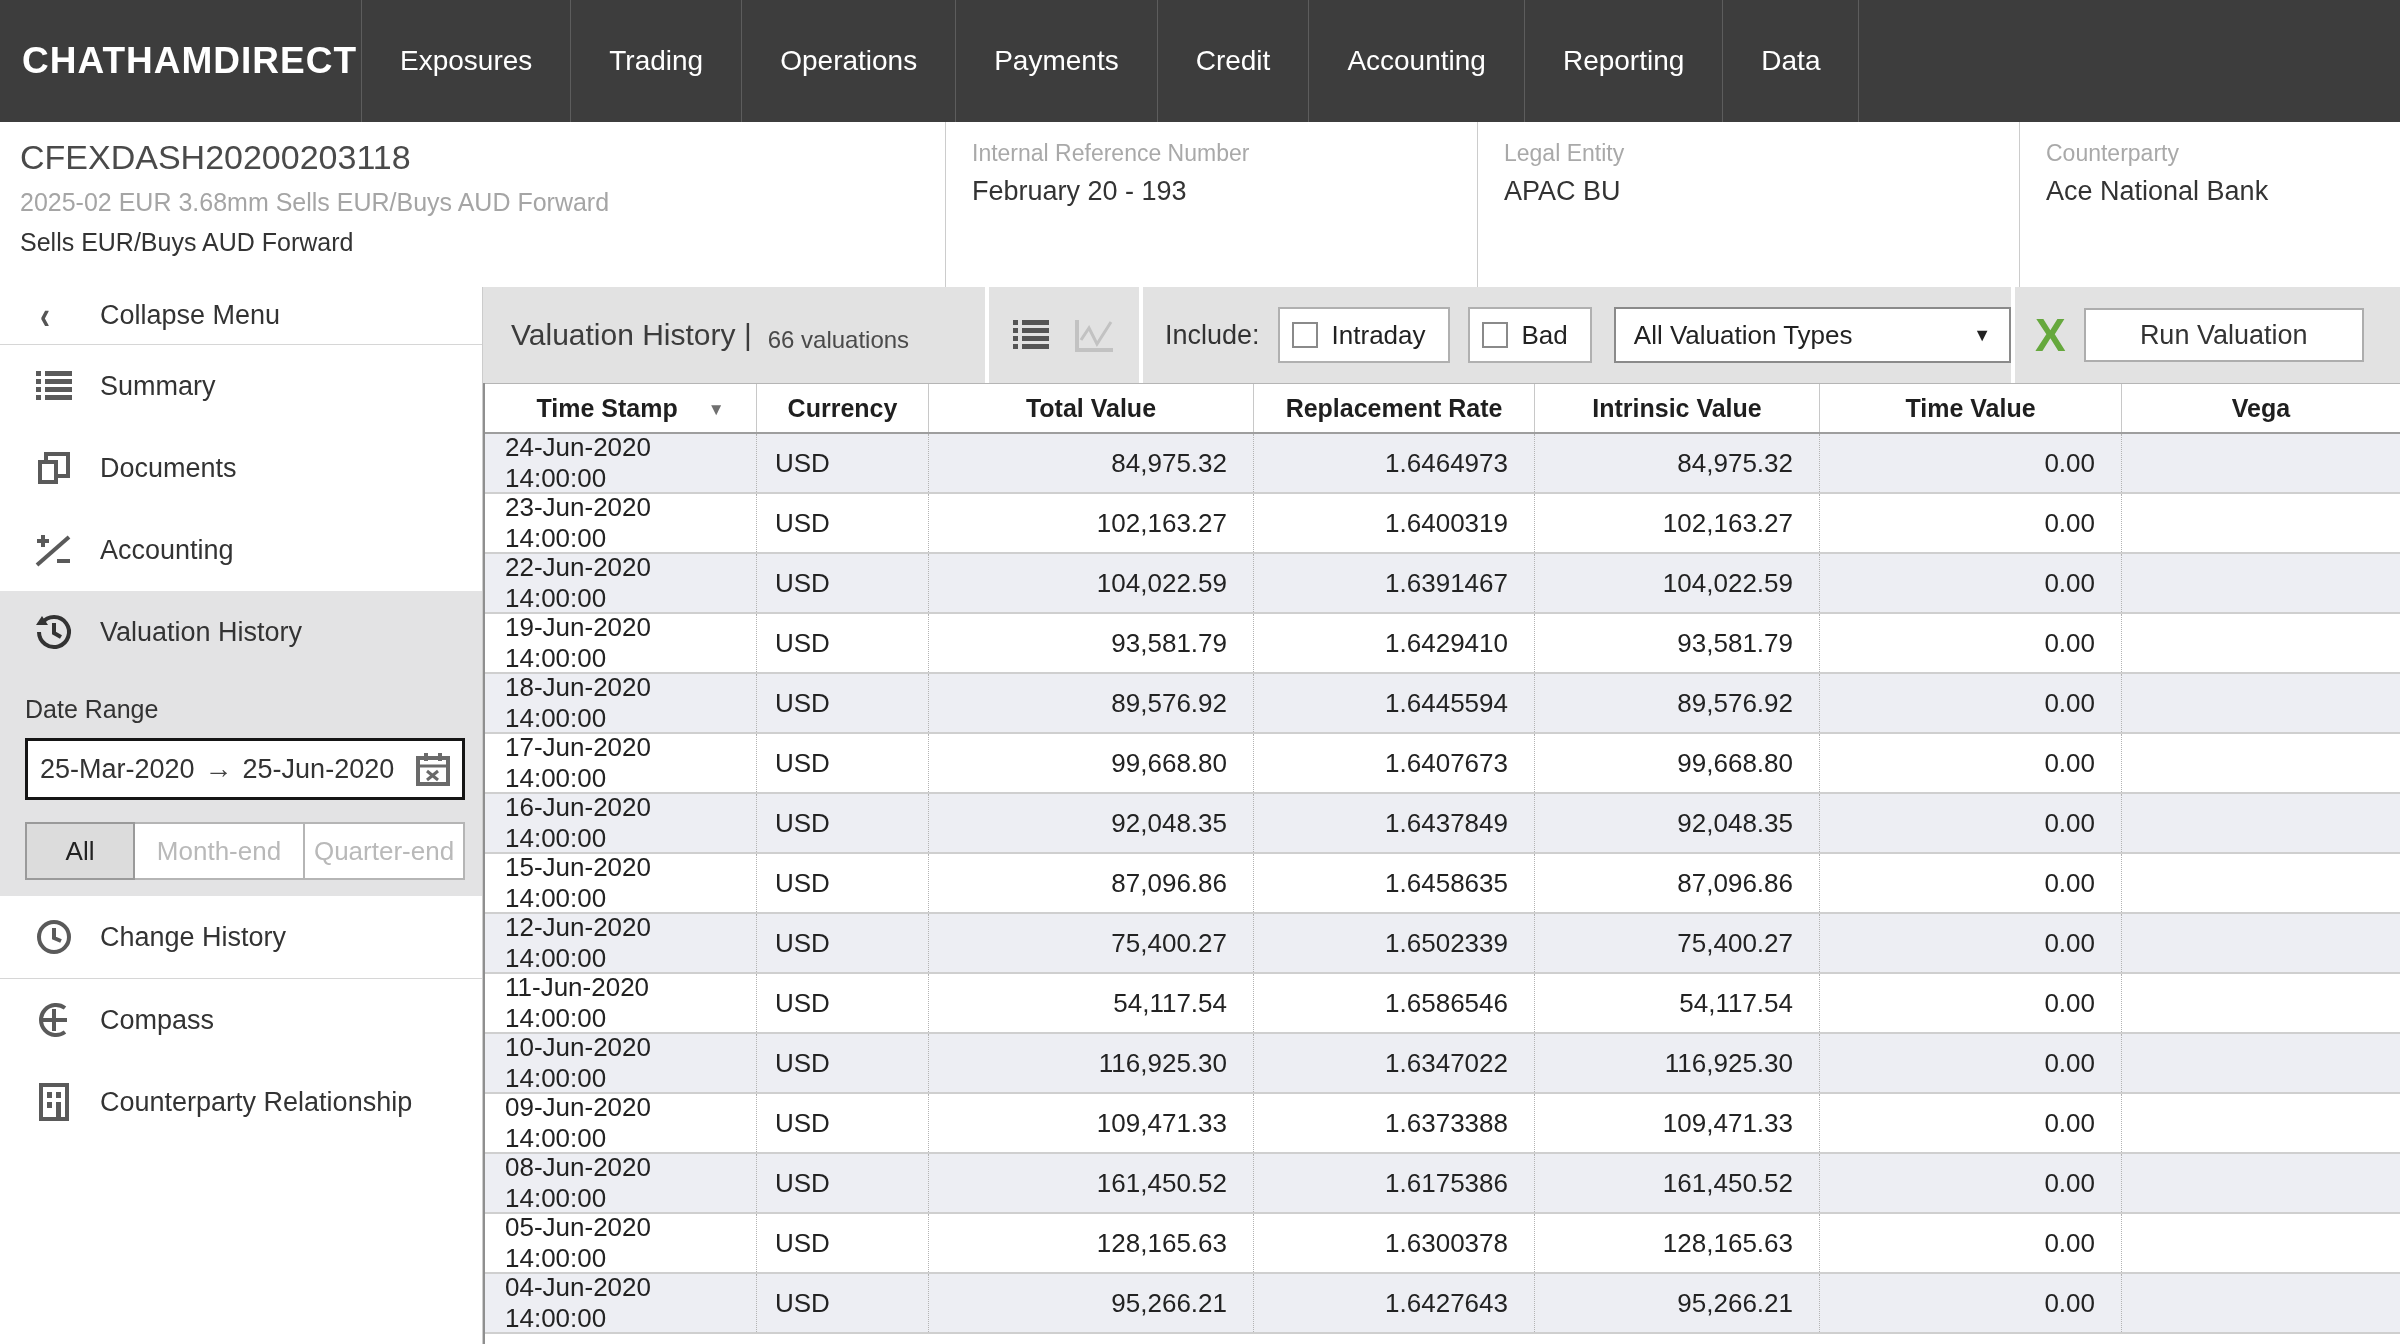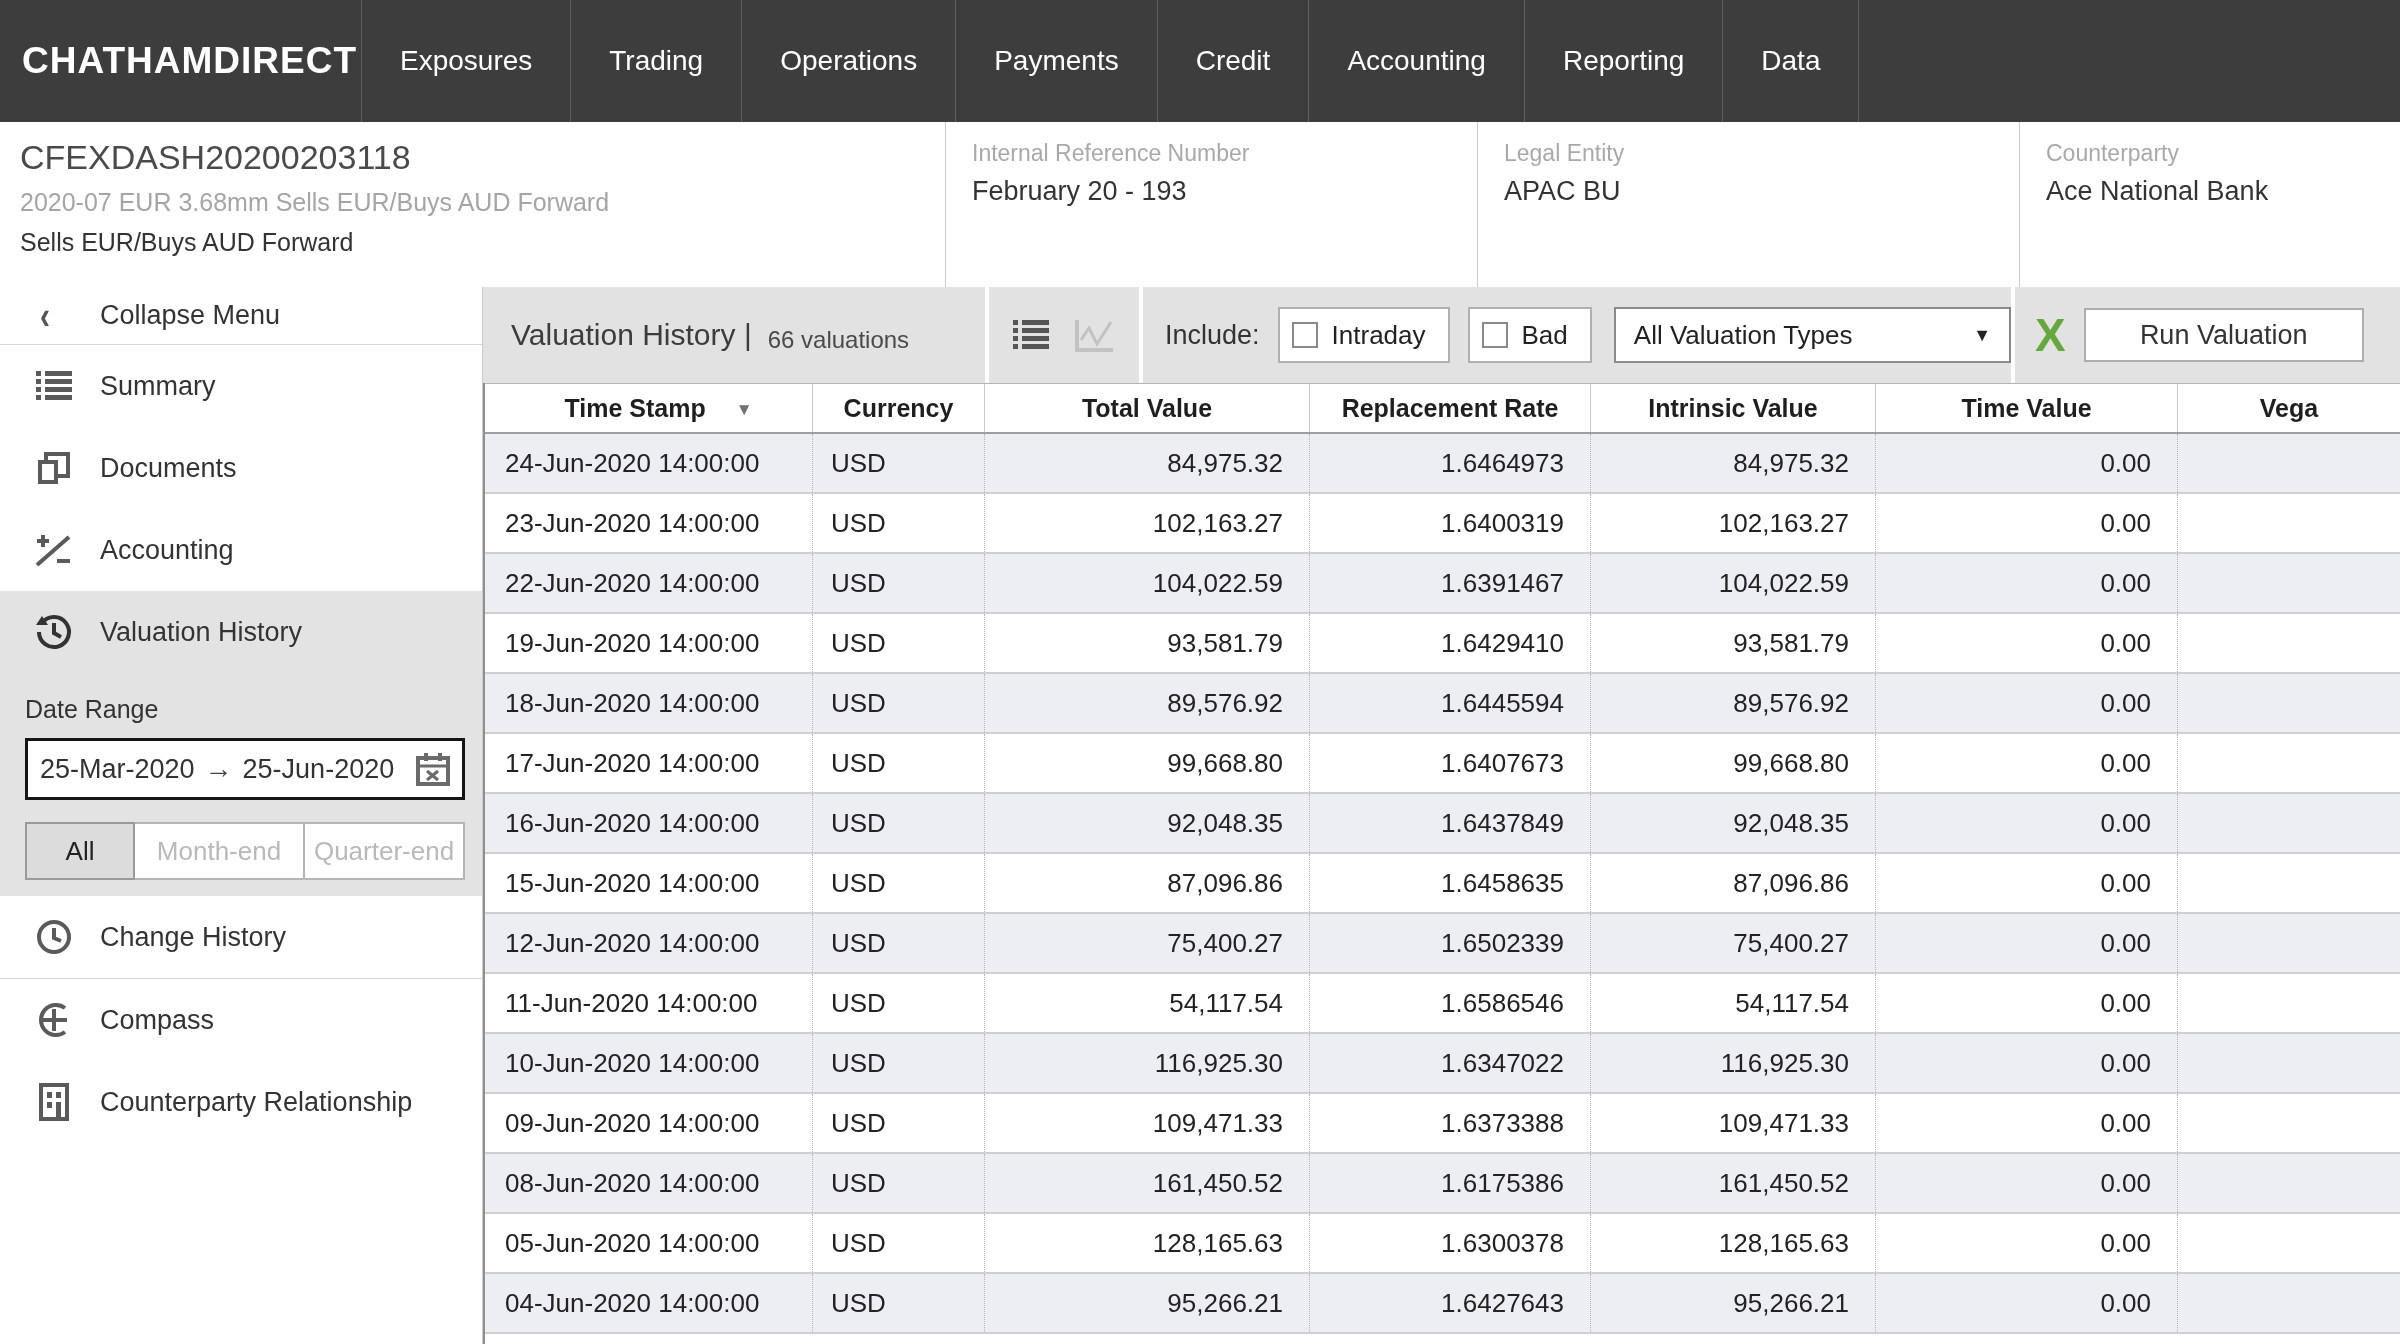--- a/index.html
+++ b/index.html
@@ -89,21 +89,21 @@
     font-weight:bold; font-size:25px; color:#1f1f1f; }
   .th { display:flex; align-items:center; justify-content:center;
     border-right:1px solid #c8c8c8; cursor:pointer; }
   .th:last-child { border-right:none; }
   .sort-ico { font-size:17px; color:#707070; margin-left:30px; margin-top:3px; }
   .trow { height:60px; display:flex; align-items:stretch; background:#fff;
     border-bottom:2px solid #cfcfcf; font-size:26px; color:#222; }
   .trow.stripe { background:#edeef3; }
   .td { display:flex; align-items:center; border-right:1px dotted #b3b3b3; }
   .td:last-child { border-right:none; }
-  .c0 { width:328px; padding-left:20px; }
+  .c0 { width:272px; padding-left:20px; }
   .c1 { width:172px; padding-left:18px; }
   .c2 { width:325px; justify-content:flex-end; padding-right:26px; }
   .c3 { width:281px; justify-content:flex-end; padding-right:26px; }
   .c4 { width:285px; justify-content:flex-end; padding-right:26px; }
   .c5 { width:302px; justify-content:flex-end; padding-right:26px; }
   .c6 { flex:1; }
   .partial { height:58px; background:#fff; border-bottom:none; }
 
   svg { display:block; }
 </style>
@@ -120,21 +120,21 @@
       <div class="nav-item">Credit</div>
       <div class="nav-item">Accounting</div>
       <div class="nav-item">Reporting</div>
       <div class="nav-item">Data</div>
     </div>
 </nav>
 
 <header class="trade-header">
   <div class="trade-info">
     <div class="trade-id">CFEXDASH20200203118</div>
-    <div class="trade-sub">2020-07 EUR 3.68mm Sells EUR/Buys AUD Forward</div>
+    <div class="trade-sub">2025-02 EUR 3.68mm Sells EUR/Buys AUD Forward</div>
     <div class="trade-type">Sells EUR/Buys AUD Forward</div>
   </div>
   <div class="hfield f0">
     <div class="hlabel">Internal Reference Number</div>
     <div class="hvalue">February 20 - 193</div>
   </div>
   <div class="hfield f1">
     <div class="hlabel">Legal Entity</div>
     <div class="hvalue">APAC BU</div>
   </div>

